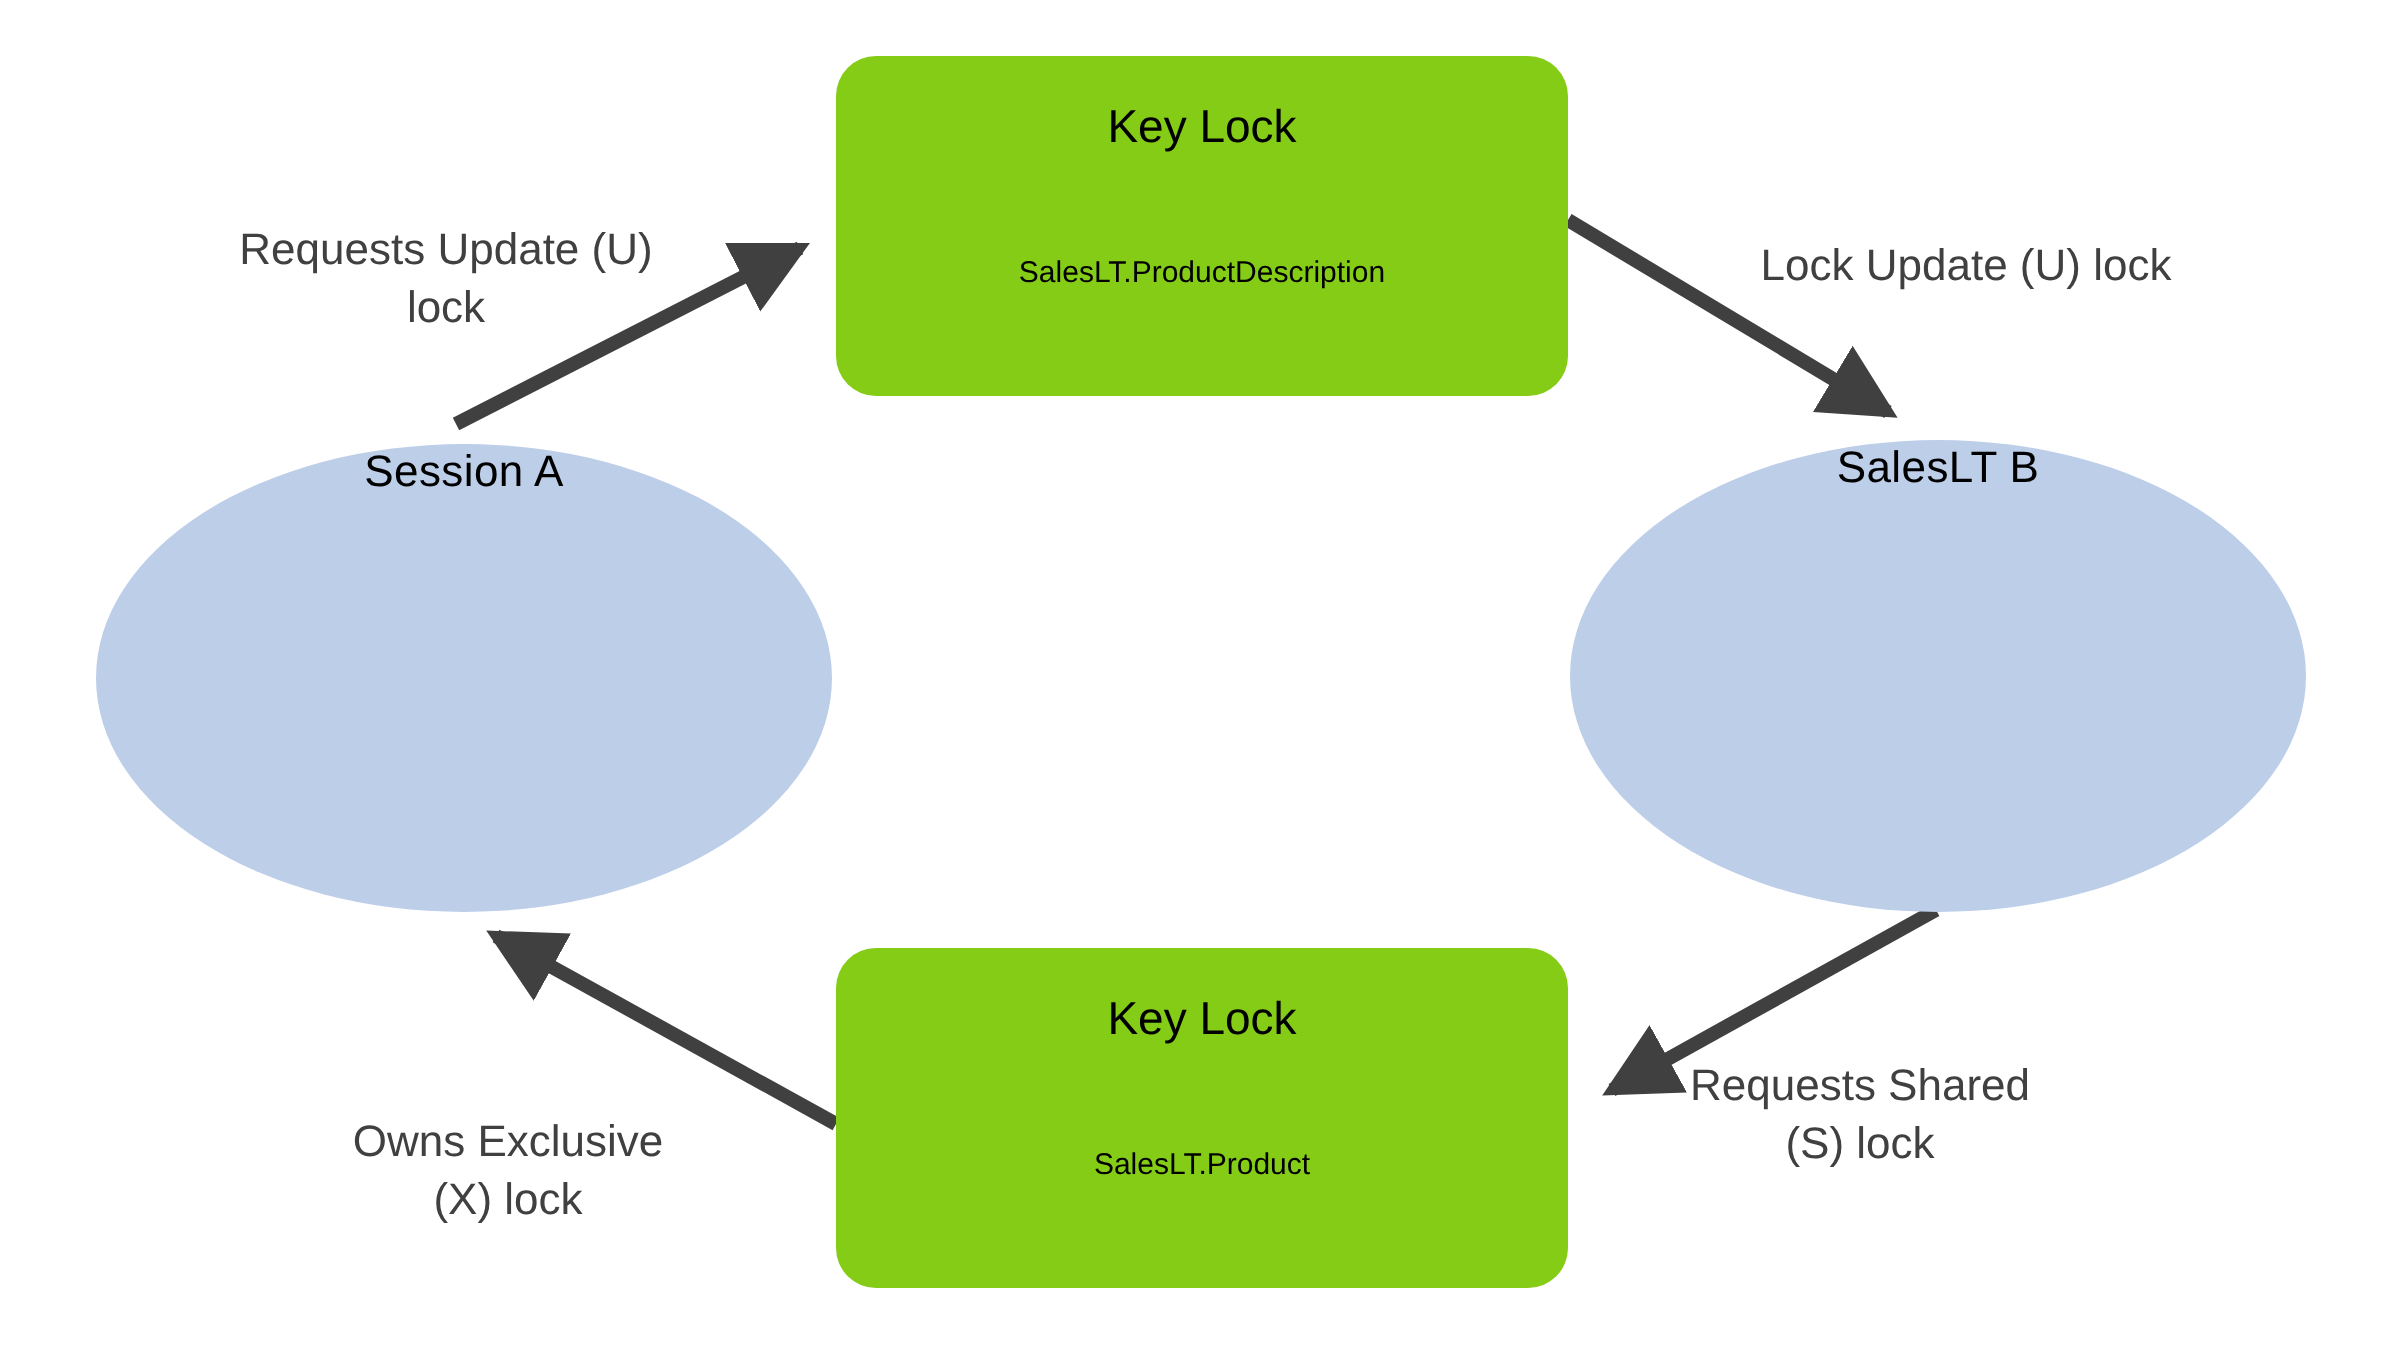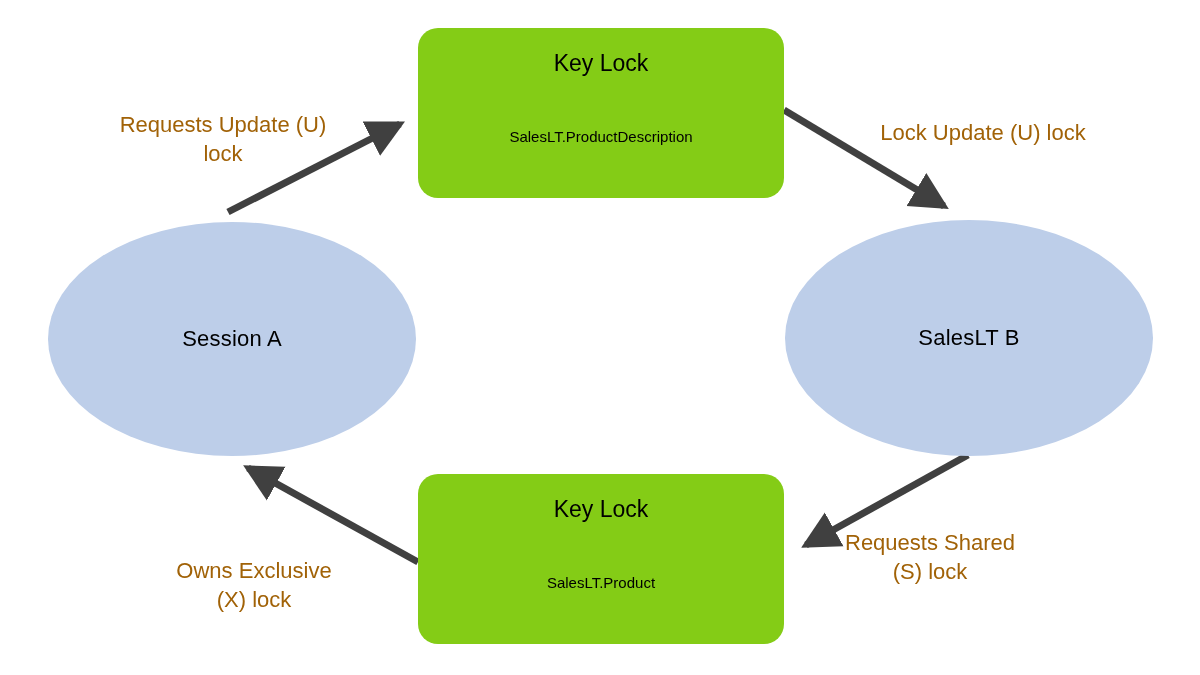--- a/index.html
+++ b/index.html
@@ -25,21 +25,21 @@
     left: 0;
     top: 0;
     width: 1200px;
     height: 675px;
   }
 
   
   .session-node {
     position: absolute;
     display: flex;
-    align-items: center;
+    align-items: flex-start;
     justify-content: center;
     border-radius: 50%;
     background: #bdcee9;
   }
   .session-node .node-label {
     font-size: 22px;
     line-height: 1.25;
     color: #000000;
     text-align: center;
     letter-spacing: 0.2px;
@@ -77,21 +77,21 @@
   #lock-top .lock-object    { top: 100px; }
   #lock-bottom .lock-title  { top: 22px; }
   #lock-bottom .lock-object { top: 100px; }
 
   
   .edge-label {
     position: absolute;
     text-align: center;
     font-size: 22px;
     line-height: 1.32;
-    color: #a16207;
+    color: #404040;
     white-space: pre-line;
   }
   #label-requests-update { left: 92px;  top: 110px; width: 262px; }
   #label-owns-update     { left: 848px; top: 118px; width: 270px; }
   #label-owns-exclusive  { left: 132px; top: 528px; width: 244px; margin-top: 28px; }
   #label-requests-shared { left: 808px; top: 528px; width: 244px; }
 </style>
 </head>
 <body>
 

